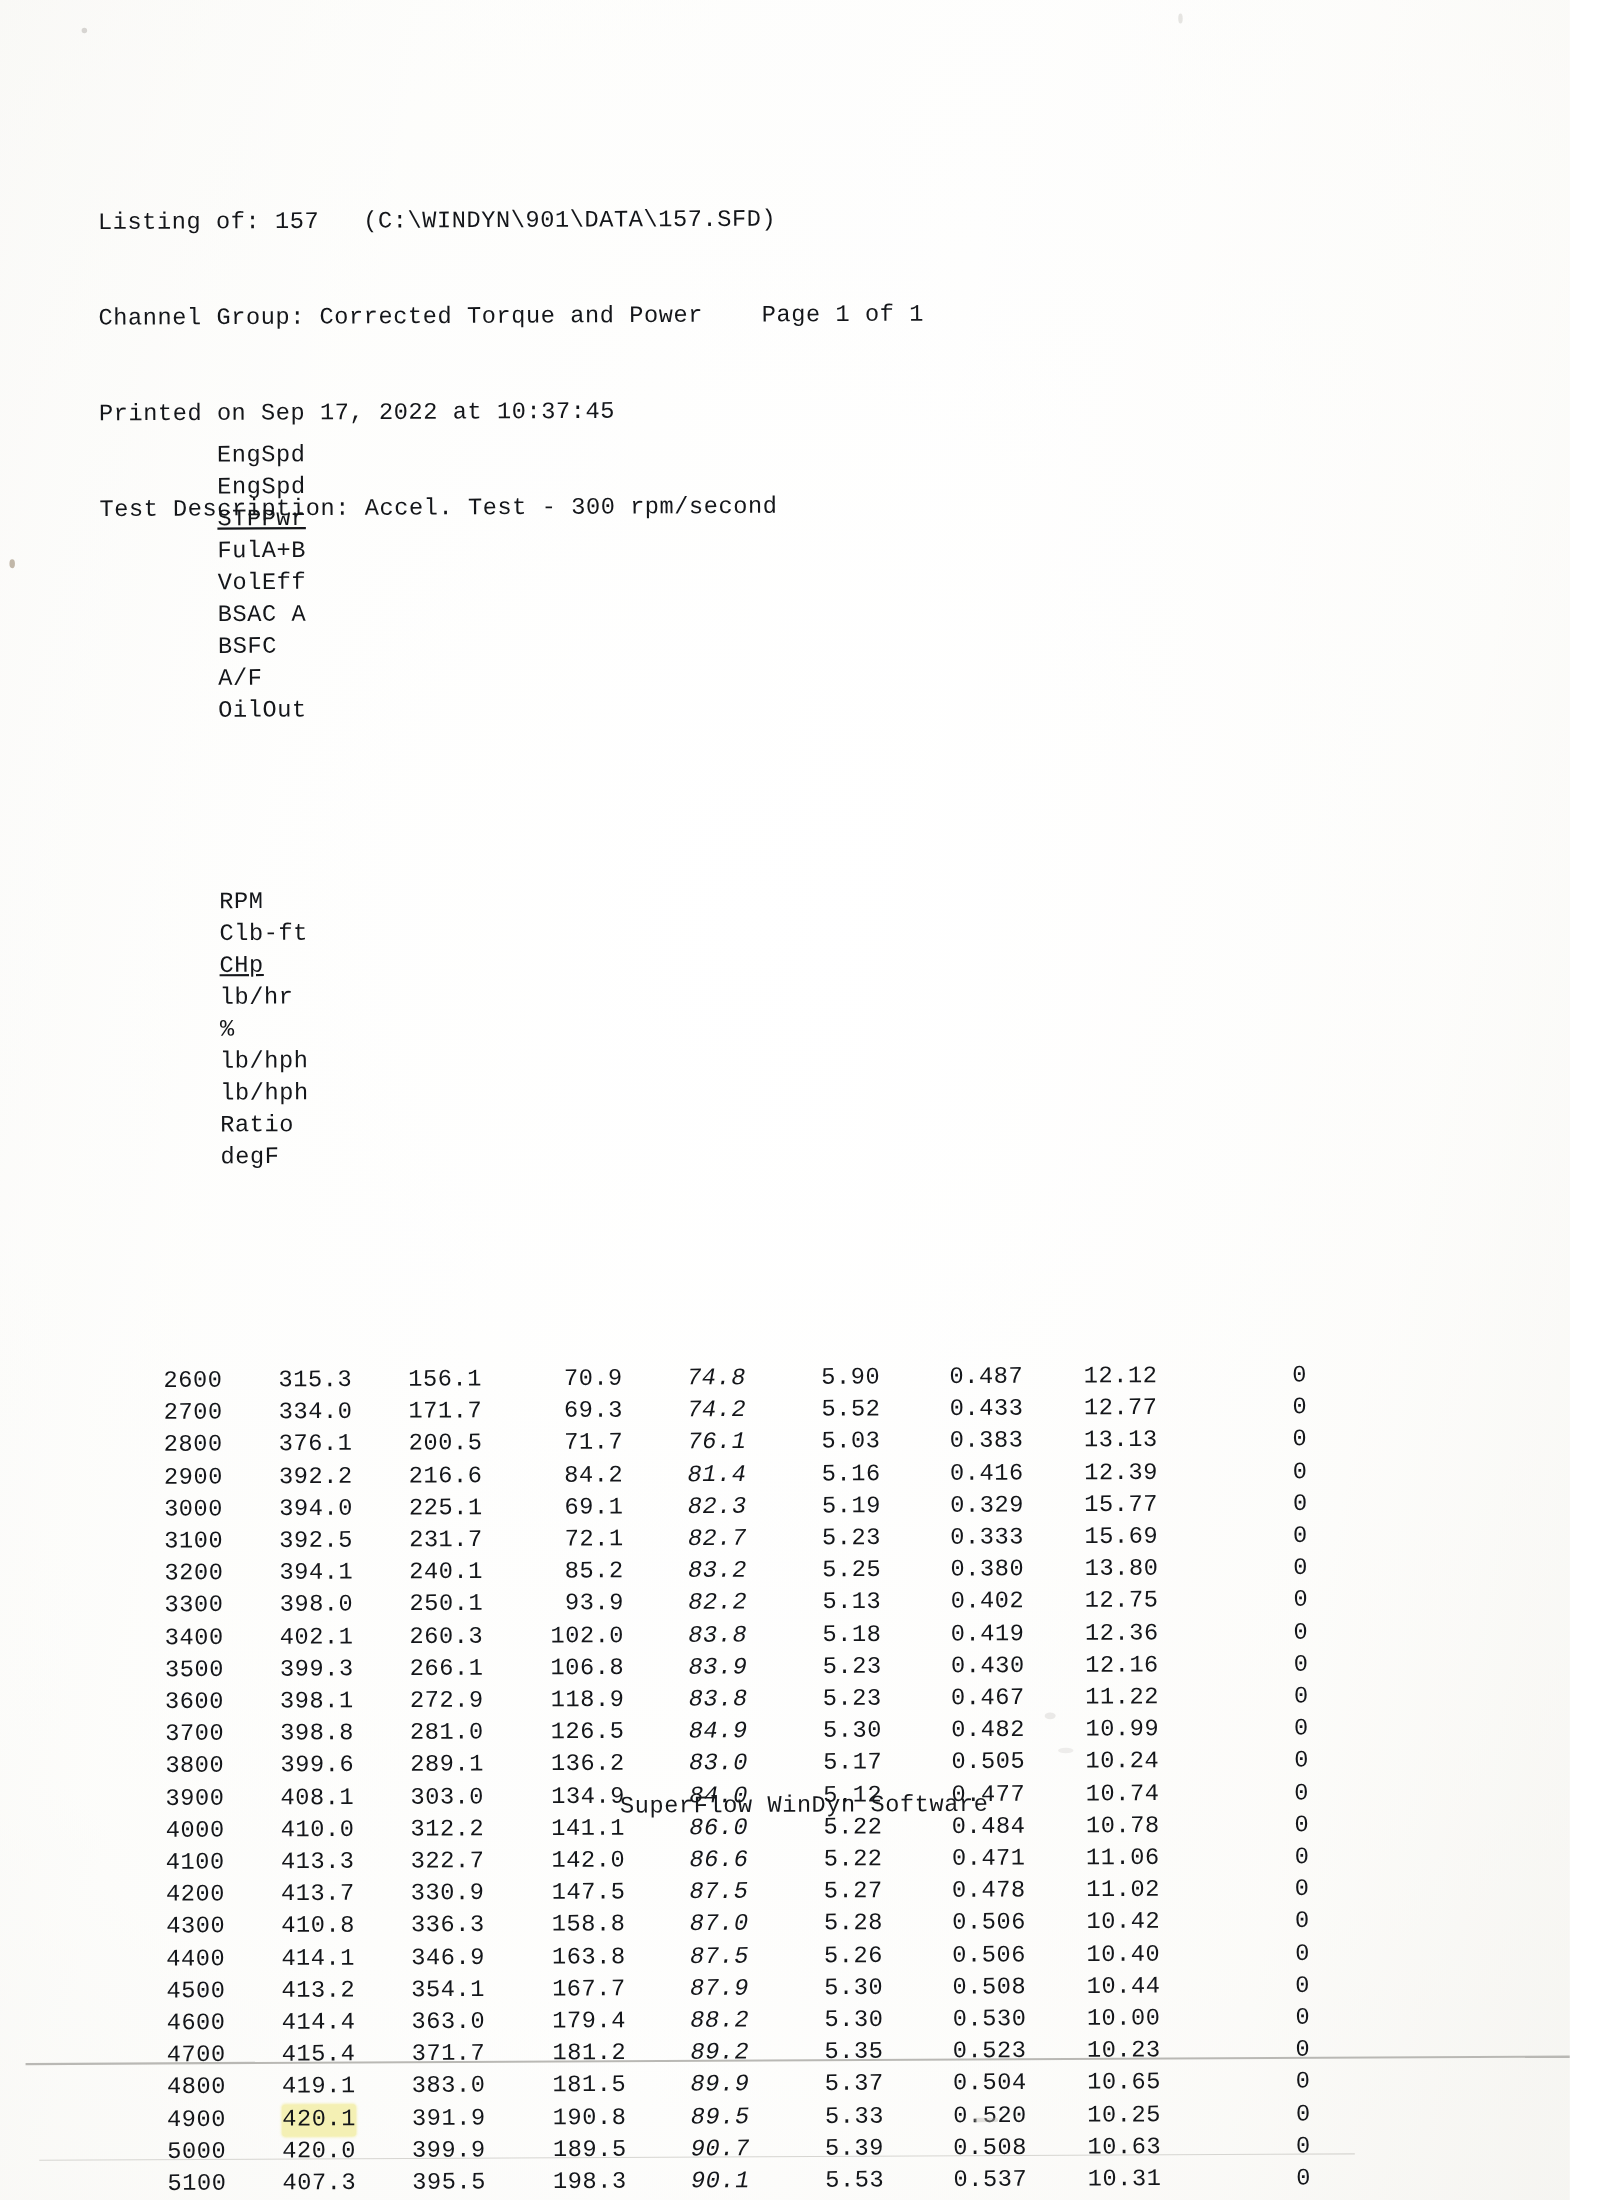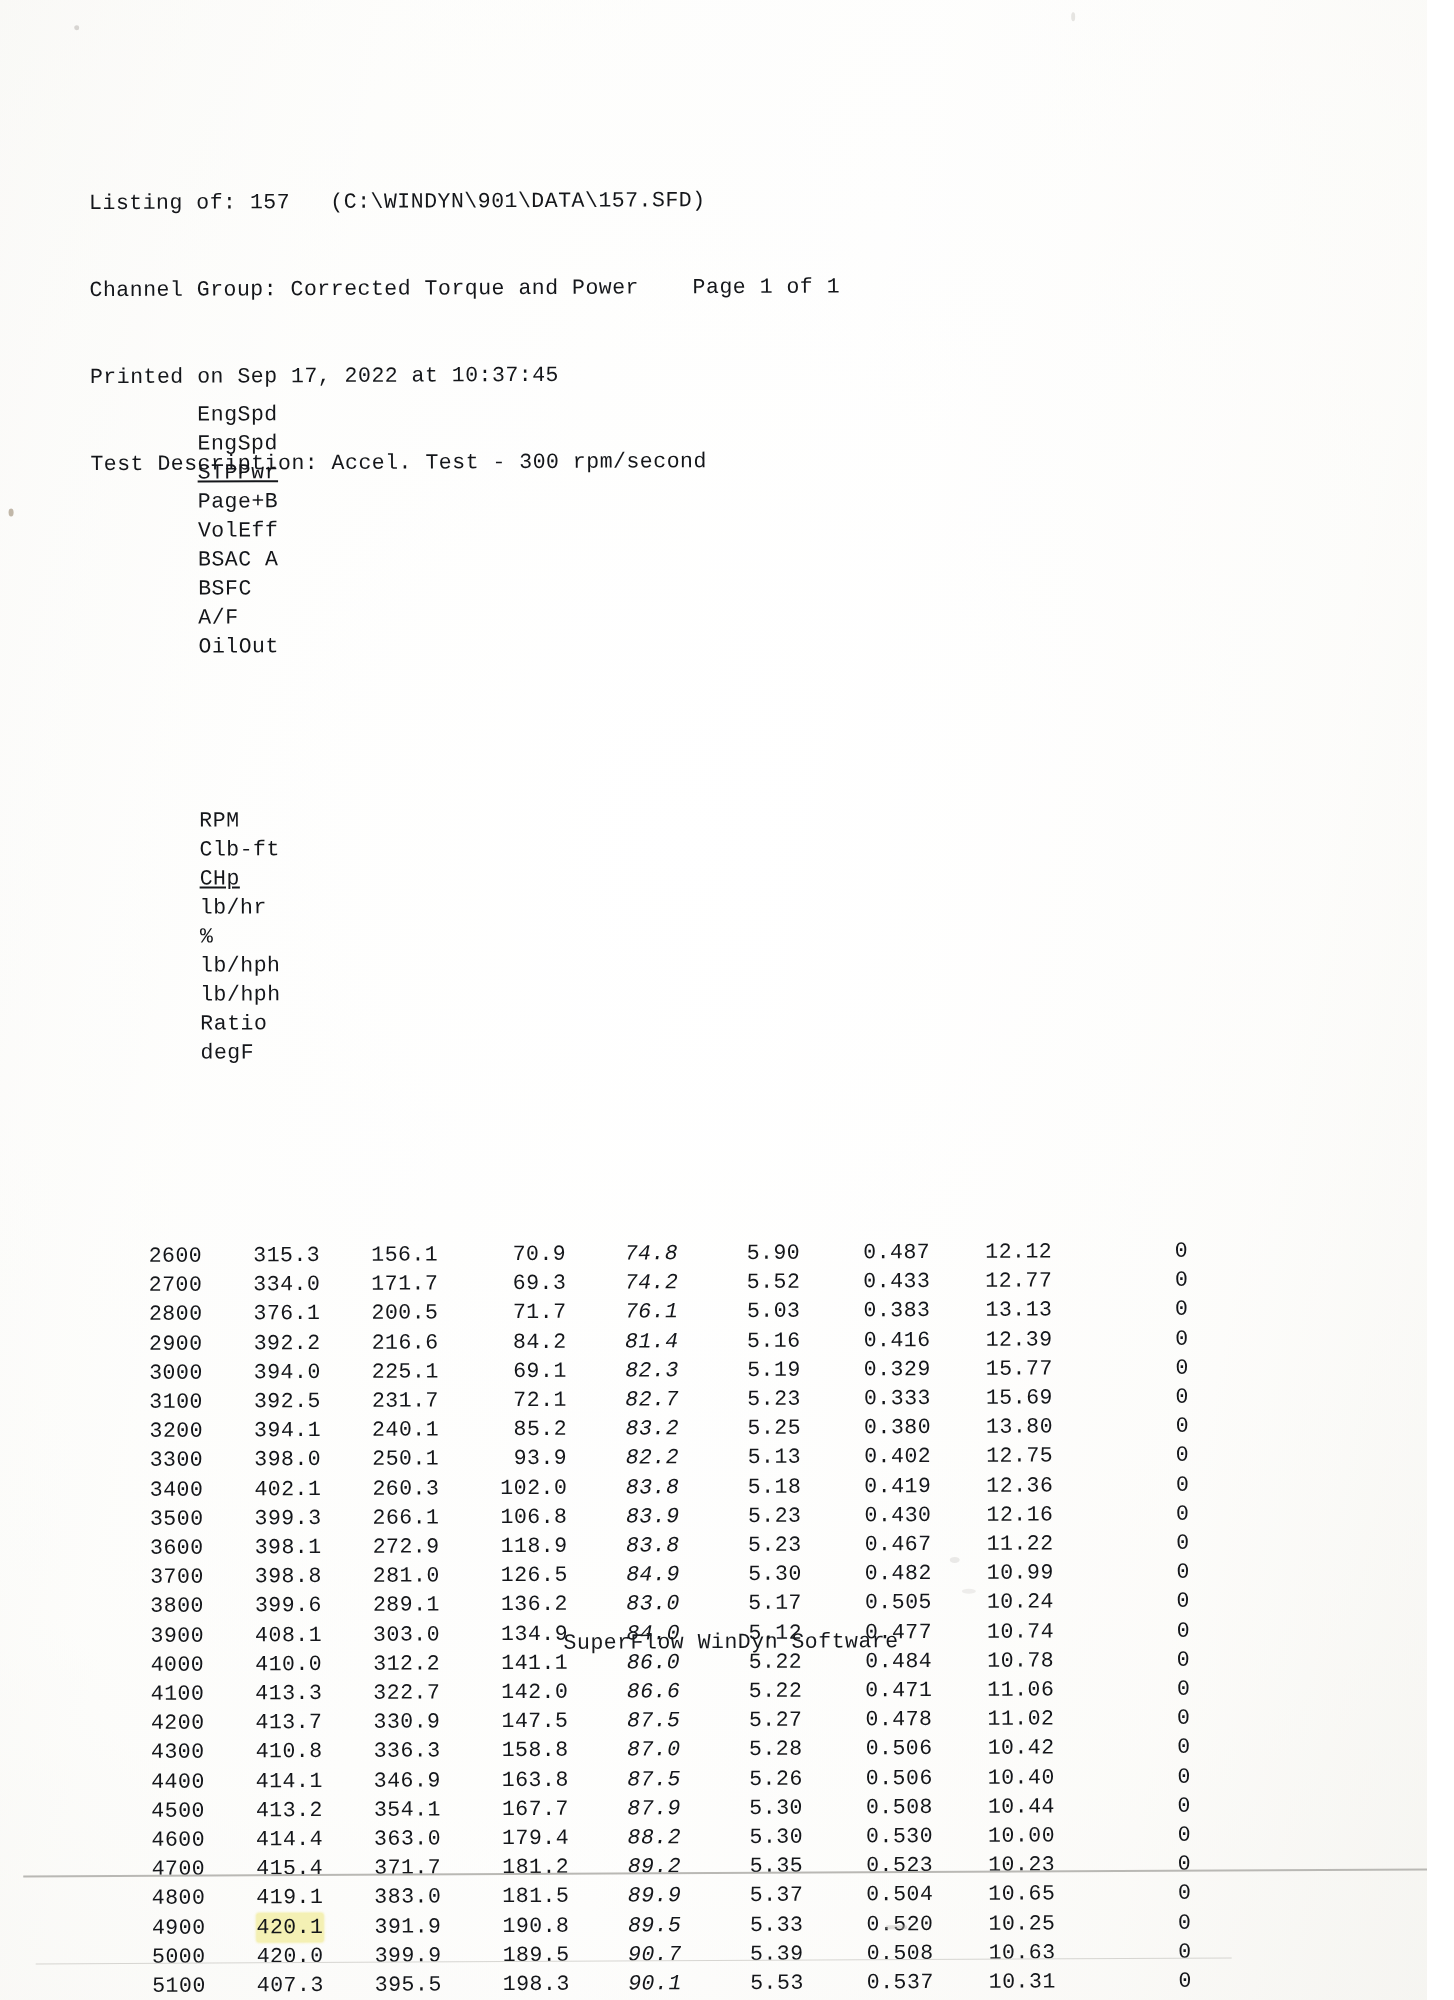--- a/index.html
+++ b/index.html
@@ -134,21 +134,21 @@
       <span class="hline">Printed on Sep 17, 2022 at 10:37:45</span>
       <span class="hline">Test Description: Accel. Test - 300 rpm/second</span>
     </div>
 
     <div id="table-area" class="doc-text">
 
       <div class="colhead-row">
         <span class="lbl l-rpm">EngSpd</span>
         <span class="lbl l-trq">EngSpd</span>
         <span class="lbl l-pwr">STPPwr</span>
-        <span class="lbl l-ful">Page+B</span>
+        <span class="lbl l-ful">FulA+B</span>
         <span class="lbl l-vol">VolEff</span>
         <span class="lbl l-bsac">BSAC A</span>
         <span class="lbl l-bsfc">BSFC</span>
         <span class="lbl l-af">A/F</span>
         <span class="lbl l-oil">OilOut</span>
       </div>
 
       <div class="units-row">
         <span class="lbl l-rpm">RPM</span>
         <span class="lbl l-trq">Clb-ft</span>

